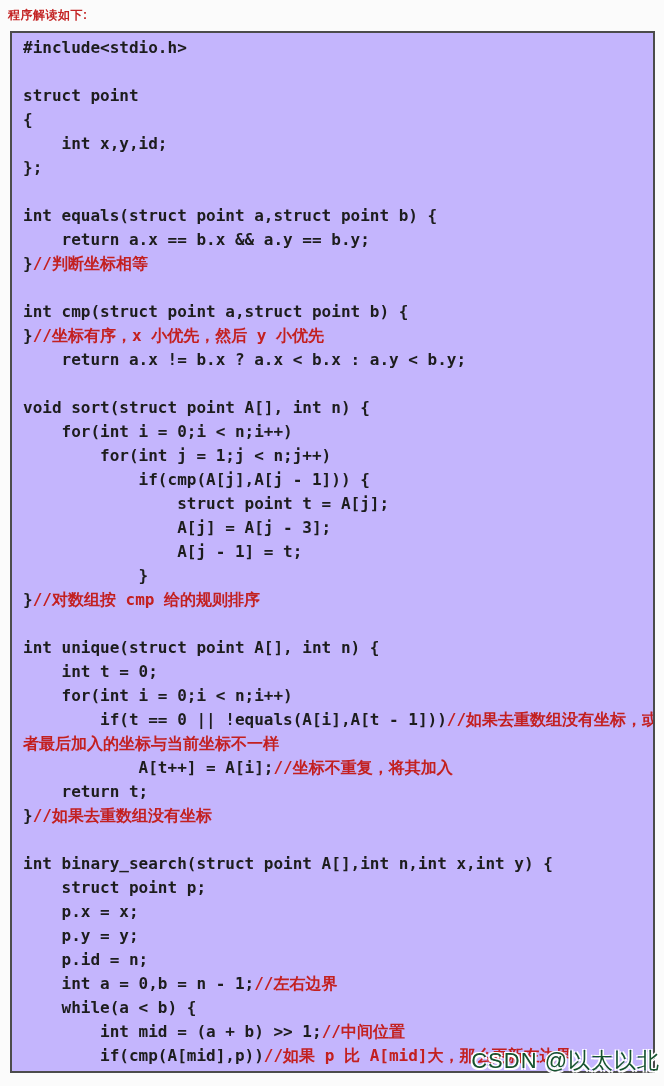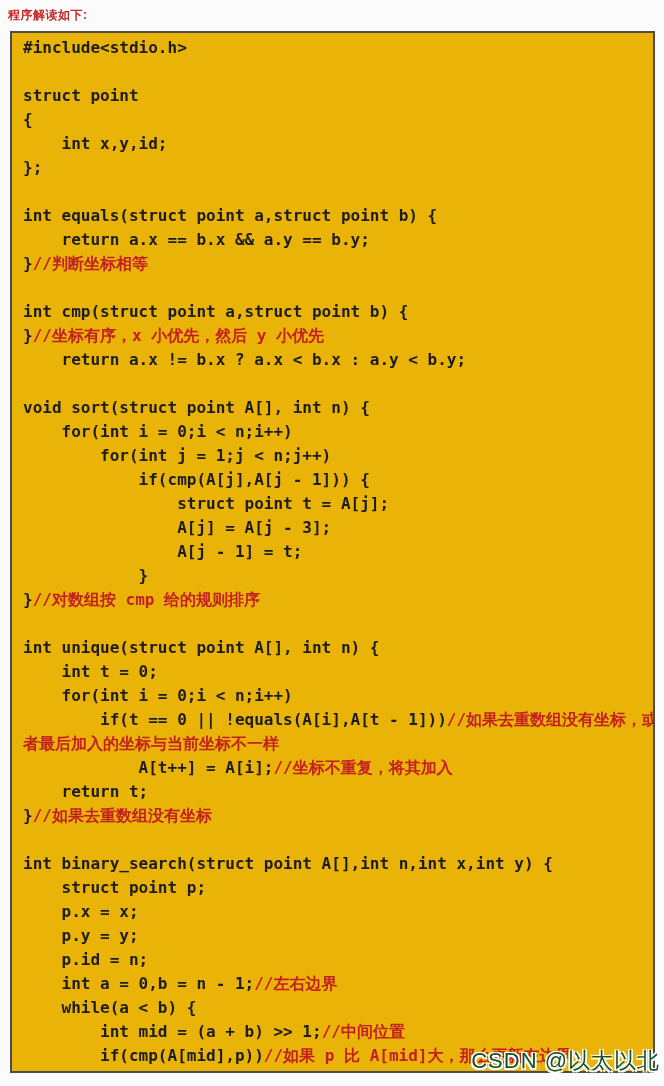--- a/index.html
+++ b/index.html
@@ -25,21 +25,21 @@
     letter-spacing: 0.5px;
   }
   .code-box {
     position: absolute;
     left: 10px;
     top: 31px;
     width: 645px;
     height: 1042px;
     box-sizing: border-box;
     border: 2px solid #4c4c4c;
-    background: #eab308;
+    background: #c4b5fd;
     padding: 3px 0 0 11px;
     overflow: hidden;
   }
   .code-line {
     white-space: pre;
     font-size: 16px;
     font-weight: 700;
     line-height: 24px;
     color: #1d1d1d;
     font-family: "DejaVu Sans Mono", monospace;

